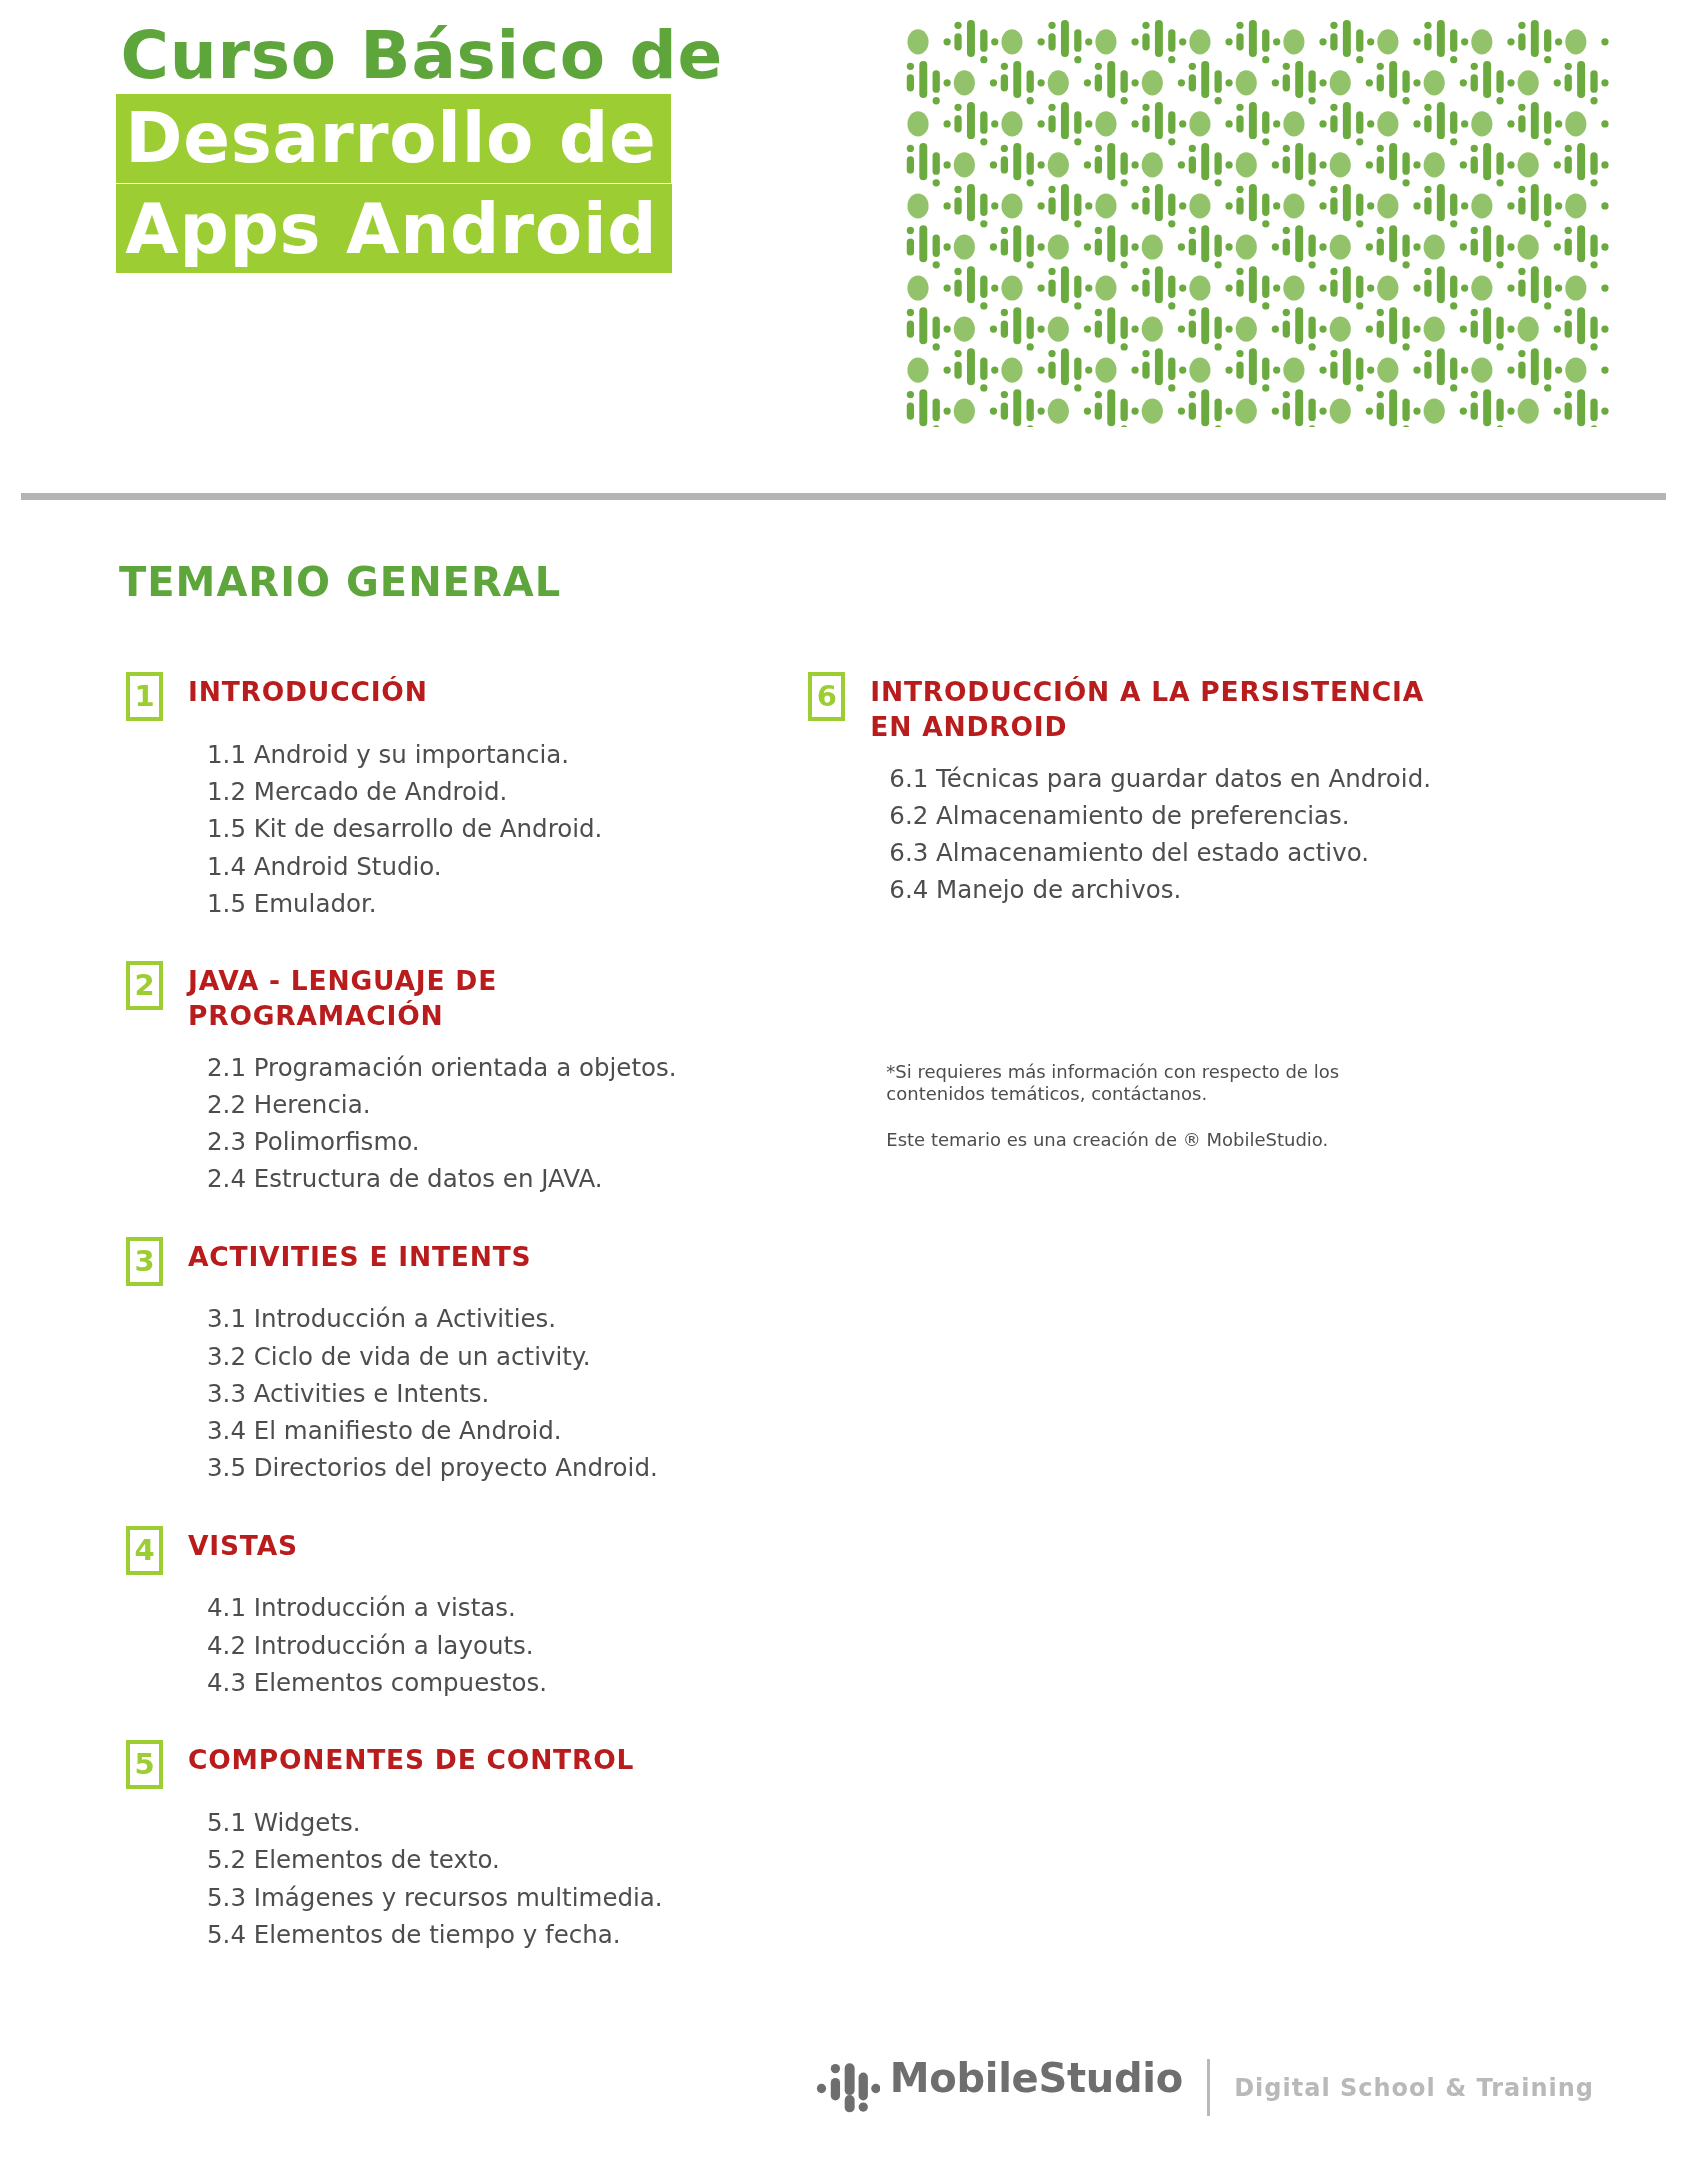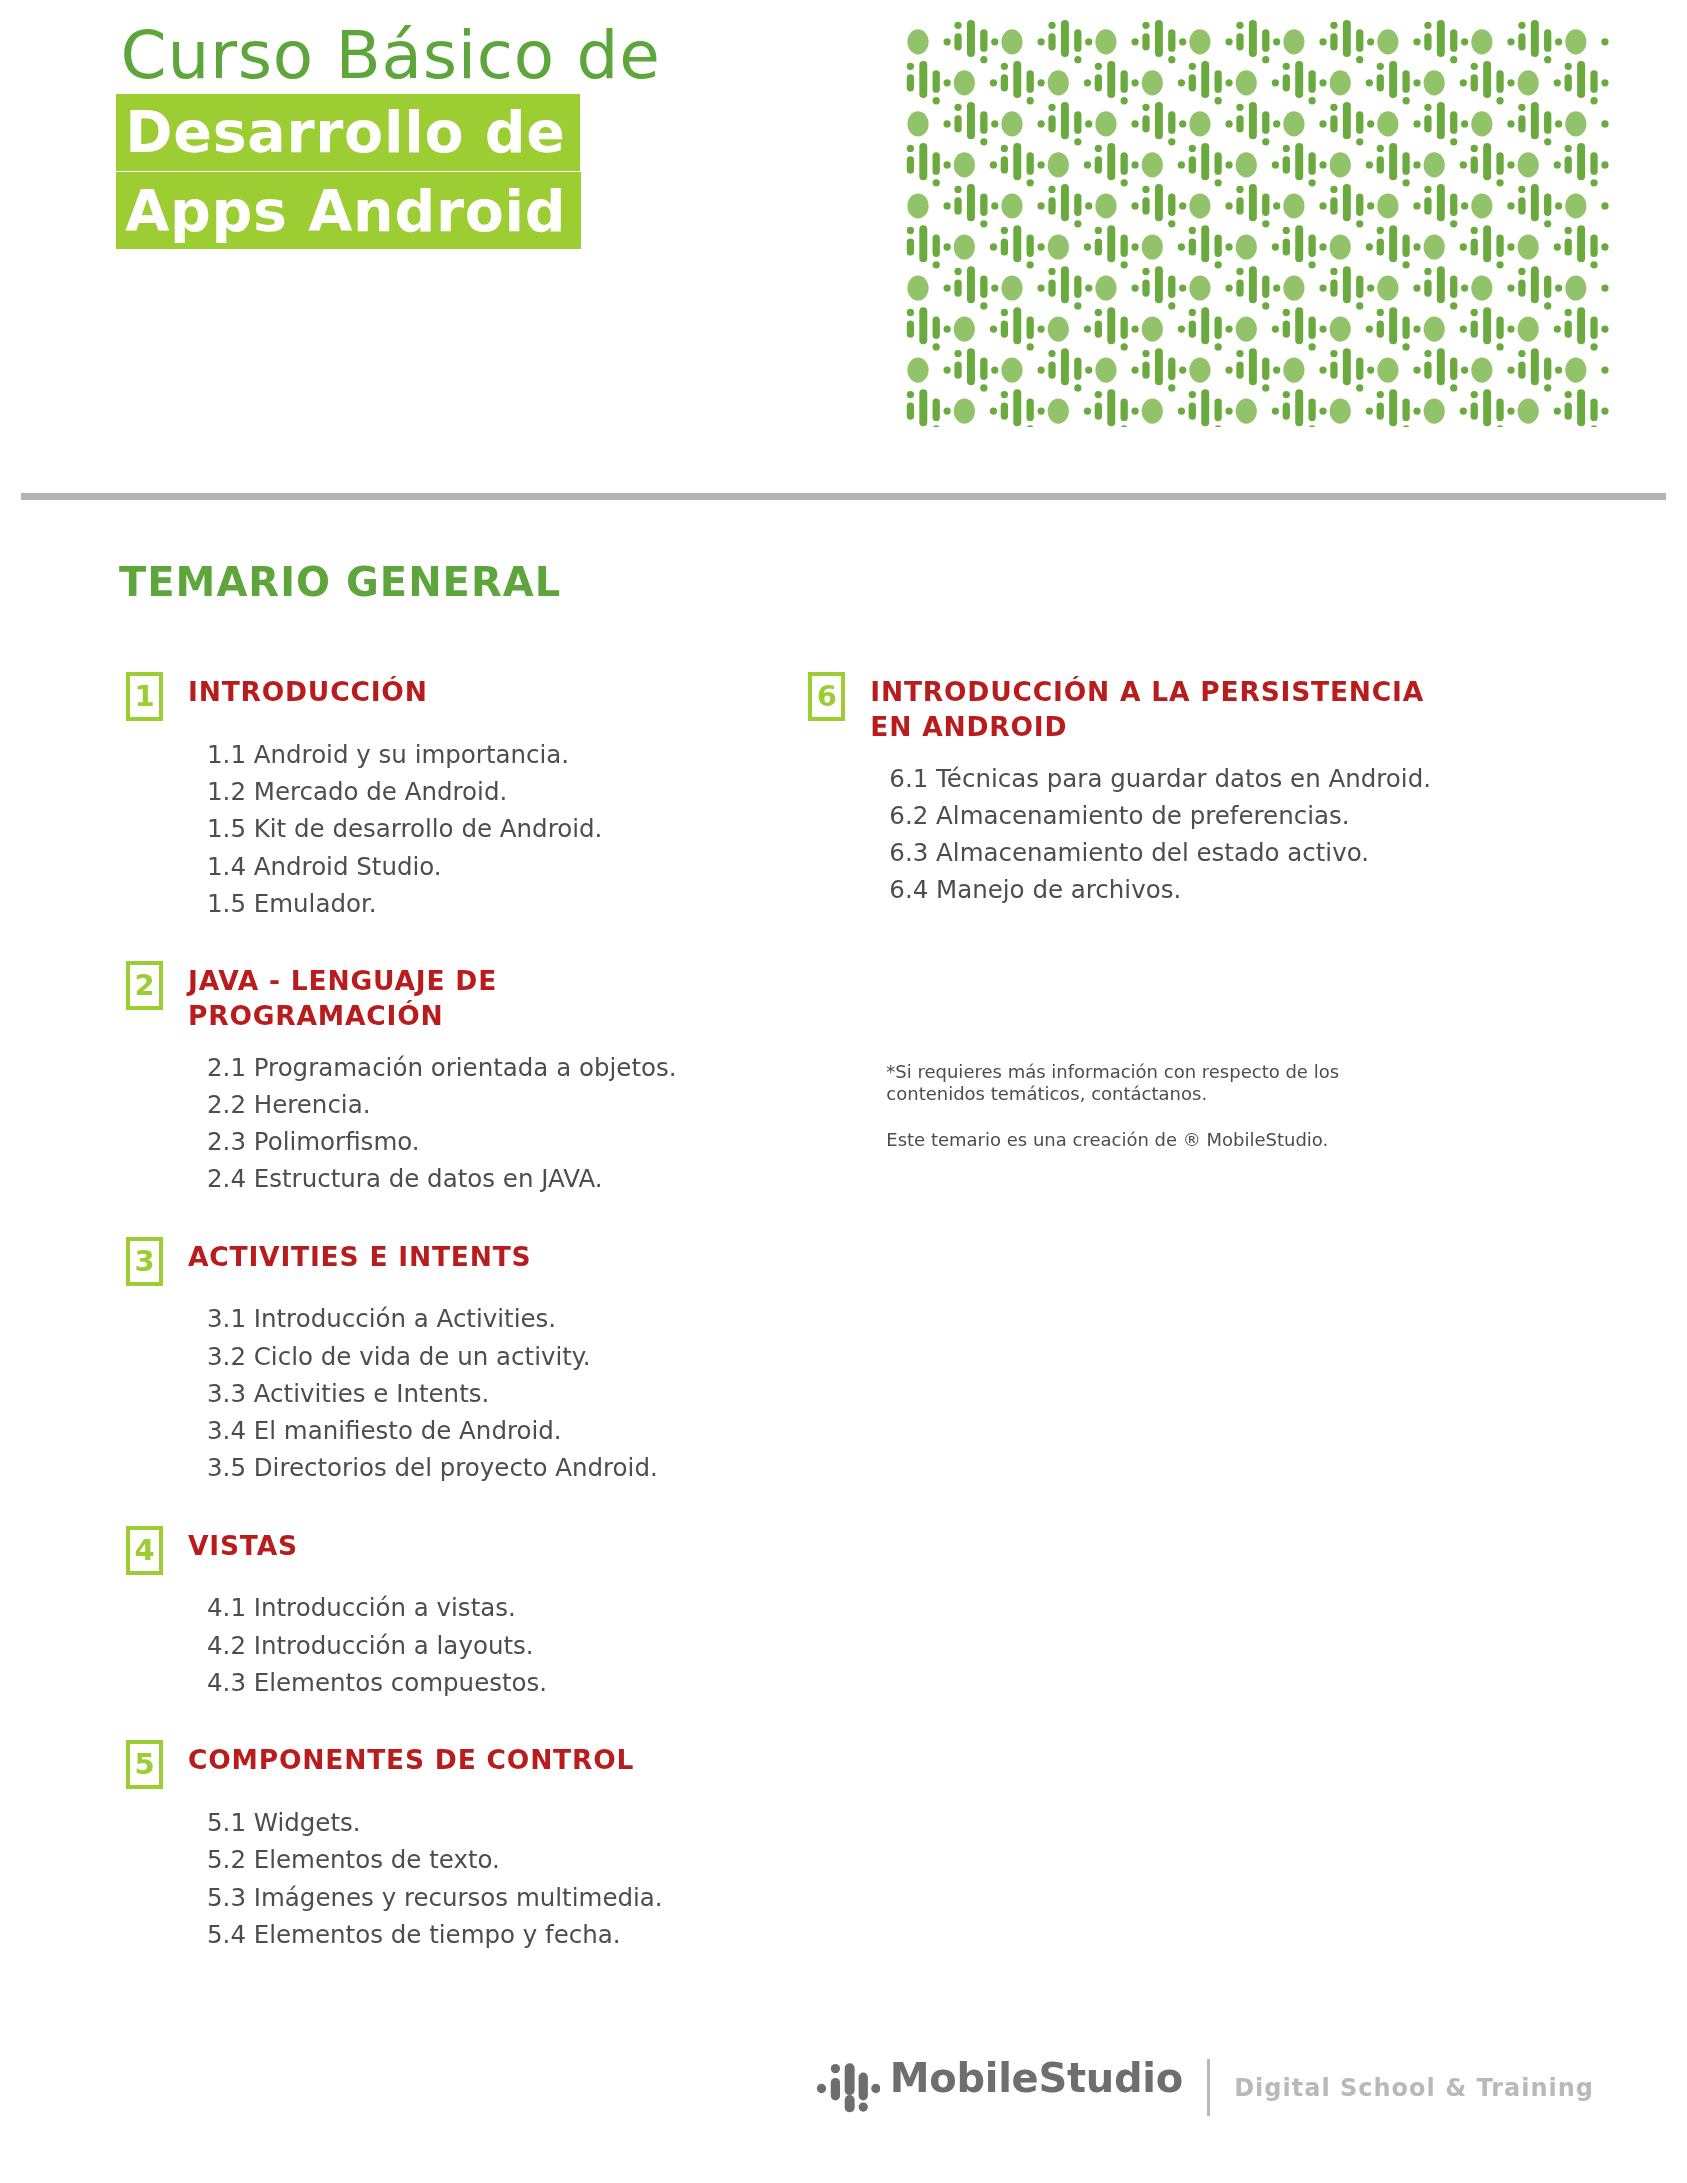--- a/index.html
+++ b/index.html
@@ -24,36 +24,36 @@
 
   .header-left {
     position: absolute;
     left: 116px;
     top: 20px;
     width: 728px;
   }
 
   .title-line-1 {
     font-family: "DejaVu Sans", sans-serif;
-    font-weight: normal;
+    font-weight: bold;
     font-size: 66px;
     line-height: 1.08;
     letter-spacing: 0.7px;
     color: #5ea63c;
     margin: 0 0 2.6px 4.6px;
     white-space: nowrap;
   }
 
   .title-band {
     display: inline-block;
     background: #9ccd33;
     color: #ffffff;
     font-family: "DejaVu Sans", sans-serif;
     font-weight: bold;
-    font-size: 57px;
+    font-size: 69px;
     line-height: 1.0;
     letter-spacing: 0.7px;
     padding: 10.6px 14.6px 9.3px 9.3px;
     white-space: nowrap;
   }
   .title-band.second { margin-top: 1.3px; }
 
   .meta {
     margin: 37px 0 0 6.6px;
     font-size: 22.5px;

